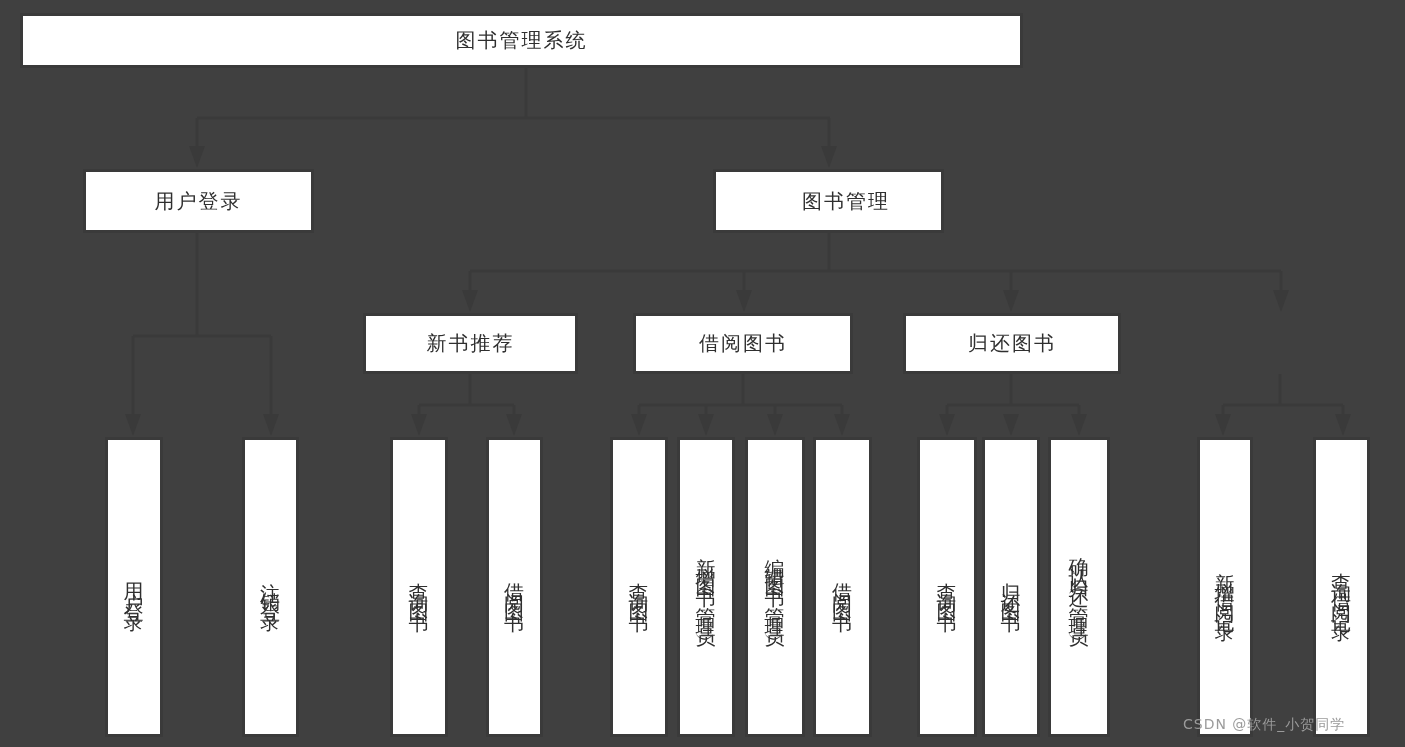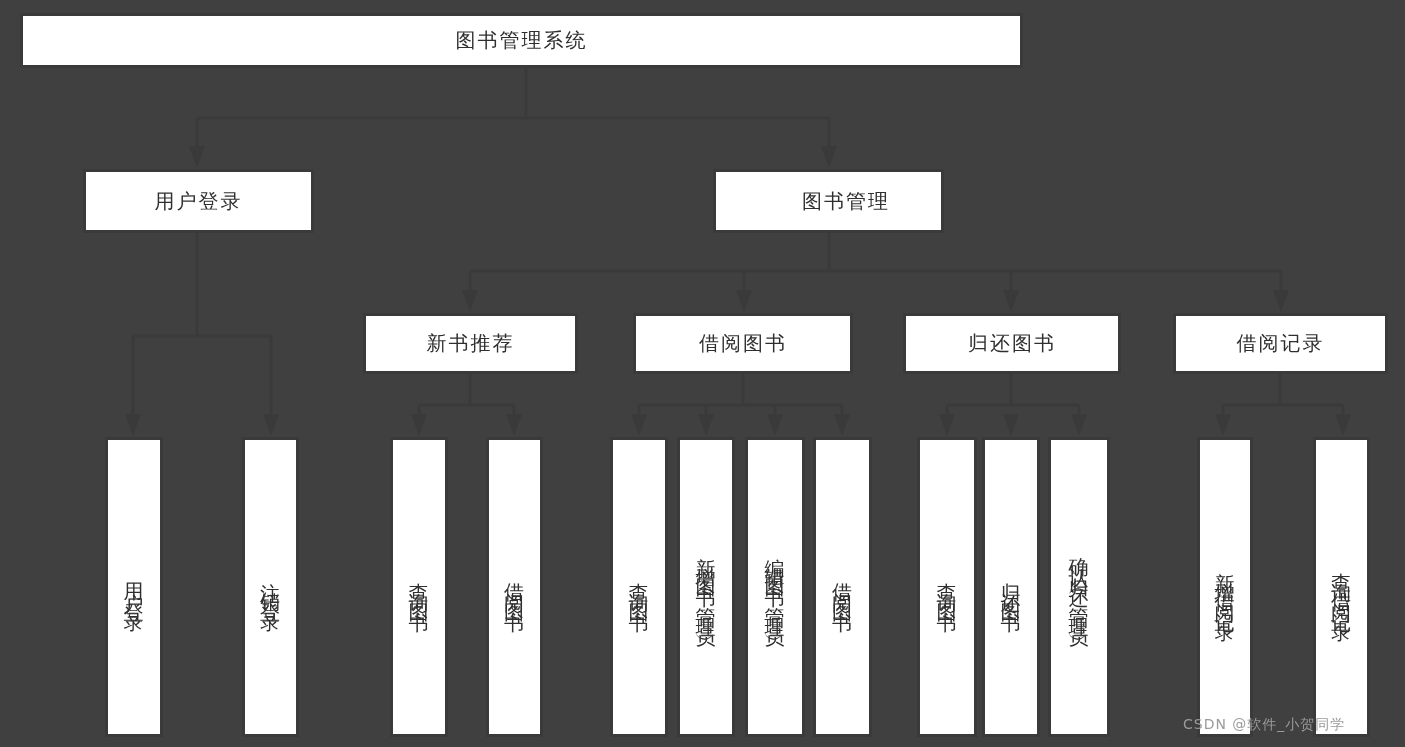--- a/index.html
+++ b/index.html
@@ -100,21 +100,20 @@
     </svg>
 
   <div class="node" style="left:20px;top:13px;width:1003px;height:55px;">图书管理系统</div>
 
   <div class="node" style="left:83px;top:169px;width:231px;height:64px;">用户登录</div>
   <div class="node" style="left:713px;top:169px;width:231px;height:64px;padding-left:35px;">图书管理</div>
 
   <div class="node" style="left:363px;top:313px;width:215px;height:61px;">新书推荐</div>
   <div class="node" style="left:633px;top:313px;width:220px;height:61px;">借阅图书</div>
   <div class="node" style="left:903px;top:313px;width:218px;height:61px;">归还图书</div>
-  <div class="node" style="left:1173px;top:313px;width:215px;height:61px;">借阅记录</div>
 
   <div class="node vnode" style="left:105px;top:437px;width:58px;height:300px;">
       <span>用户登录</span>
     </div>
   <div class="node vnode" style="left:242px;top:437px;width:57px;height:300px;">
       <span>注销登录</span>
     </div>
 
   <div class="node vnode" style="left:390px;top:437px;width:58px;height:300px;">
       <span>查询图书</span>

